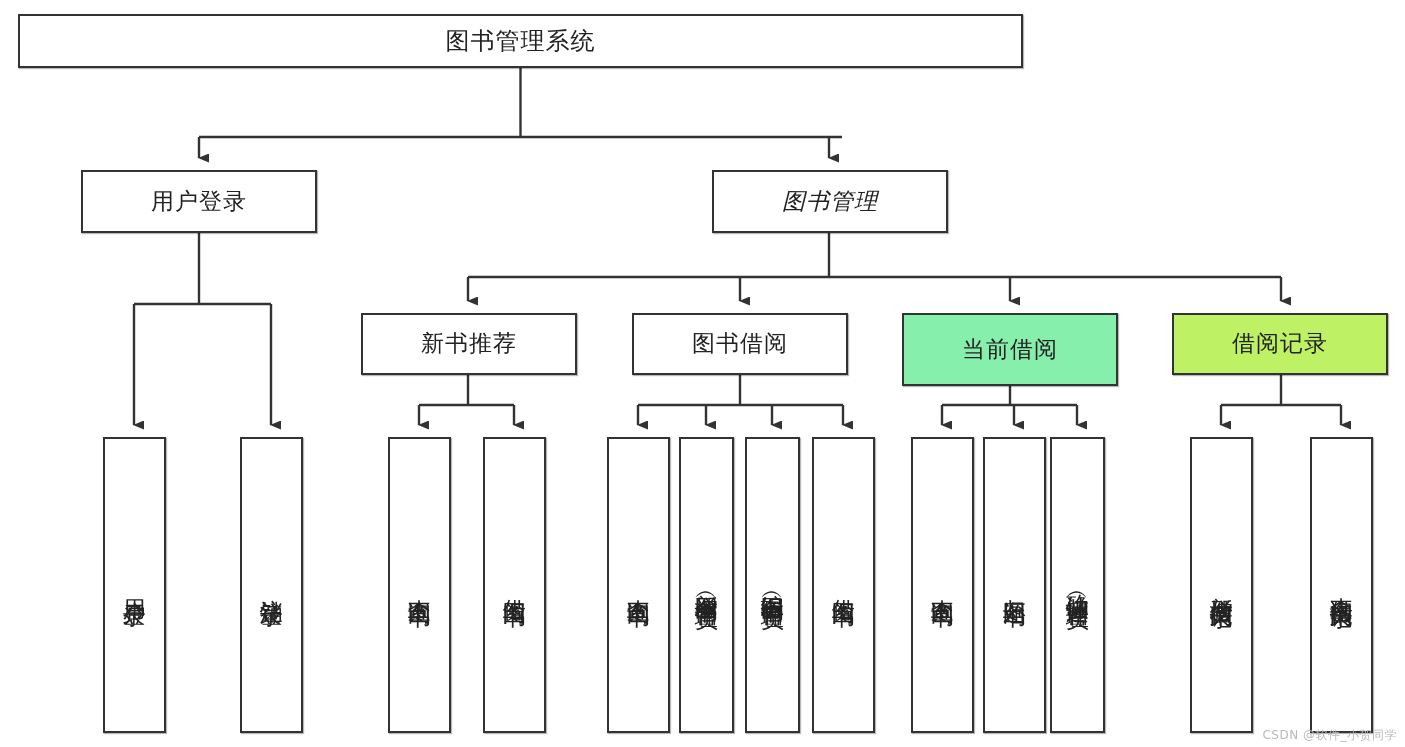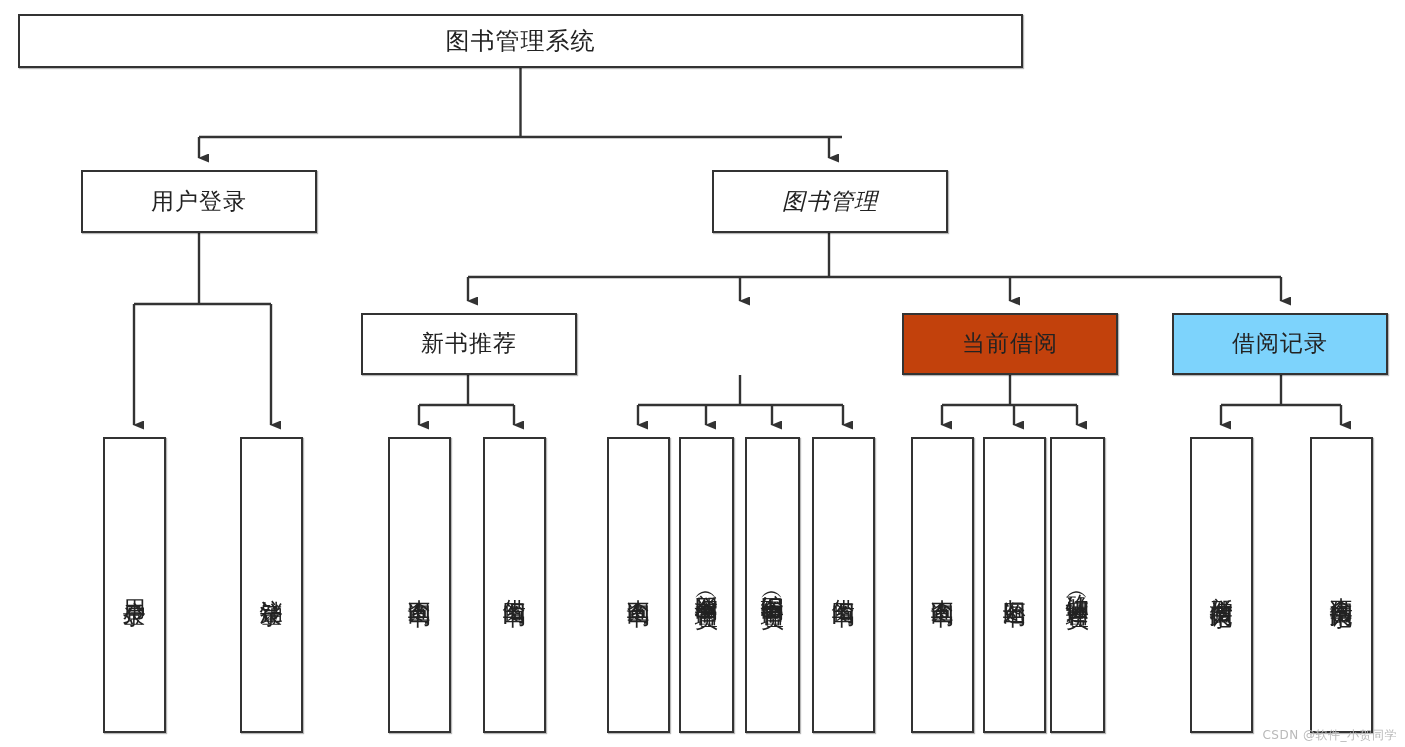--- a/index.html
+++ b/index.html
@@ -138,24 +138,27 @@
   <div class="node-box horiz" style="left: 81px; top: 170px; width: 236px; height: 63px; border-color: rgb(51, 51, 51); background: rgb(255, 255, 255); color: rgb(34, 34, 34);">
     <span class="node-label">用户登录</span>
   </div>
   <div class="node-box horiz" style="left: 712px; top: 170px; width: 236px; height: 63px; border-color: rgb(51, 51, 51); background: rgb(255, 255, 255); color: rgb(34, 34, 34); font-style: italic;">
     <span class="node-label">图书管理</span>
   </div>
 
   <div class="node-box horiz" style="left: 361px; top: 313px; width: 216px; height: 62px; border-color: rgb(51, 51, 51); background: rgb(255, 255, 255); color: rgb(34, 34, 34); text-align: right;">
     <span class="node-label">新书推荐</span>
   </div>
-  <div class="node-box horiz" style="left: 902px; top: 313px; width: 216px; height: 62px; border-color: rgb(51, 51, 51); background: #c2410c; color: rgb(34, 34, 34);">
+  <div class="node-box horiz" style="left: 632px; top: 313px; width: 216px; height: 62px; border-color: rgb(51, 51, 51); background: rgb(255, 255, 255); color: rgb(34, 34, 34);">
+    <span class="node-label">图书借阅</span>
+  </div>
+  <div class="node-box horiz" style="left: 902px; top: 313px; width: 216px; height: 73px; border-color: rgb(51, 51, 51); background: #86efac; color: rgb(34, 34, 34);">
     <span class="node-label">当前借阅</span>
   </div>
-  <div class="node-box horiz" style="left: 1172px; top: 313px; width: 216px; height: 62px; border-color: rgb(51, 51, 51); background: #7dd3fc; color: rgb(34, 34, 34);">
+  <div class="node-box horiz" style="left: 1172px; top: 313px; width: 216px; height: 62px; border-color: rgb(51, 51, 51); background: #bef264; color: rgb(34, 34, 34);">
     <span class="node-label">借阅记录</span>
   </div>
 
   <div class="node-box vert" style="left: 103px; top: 437px; width: 63px; height: 296px; border-color: rgb(51, 51, 51); background: rgb(255, 255, 255); color: rgb(34, 34, 34);">
     <span class="node-label">用户登录</span>
   </div>
   <div class="node-box vert" style="left: 240px; top: 437px; width: 63px; height: 296px; border-color: rgb(51, 51, 51); background: rgb(255, 255, 255); color: rgb(34, 34, 34);">
     <span class="node-label">注销登录</span>
   </div>
   <div class="node-box vert" style="left: 388px; top: 437px; width: 63px; height: 296px; border-color: rgb(51, 51, 51); background: rgb(255, 255, 255); color: rgb(34, 34, 34);">

